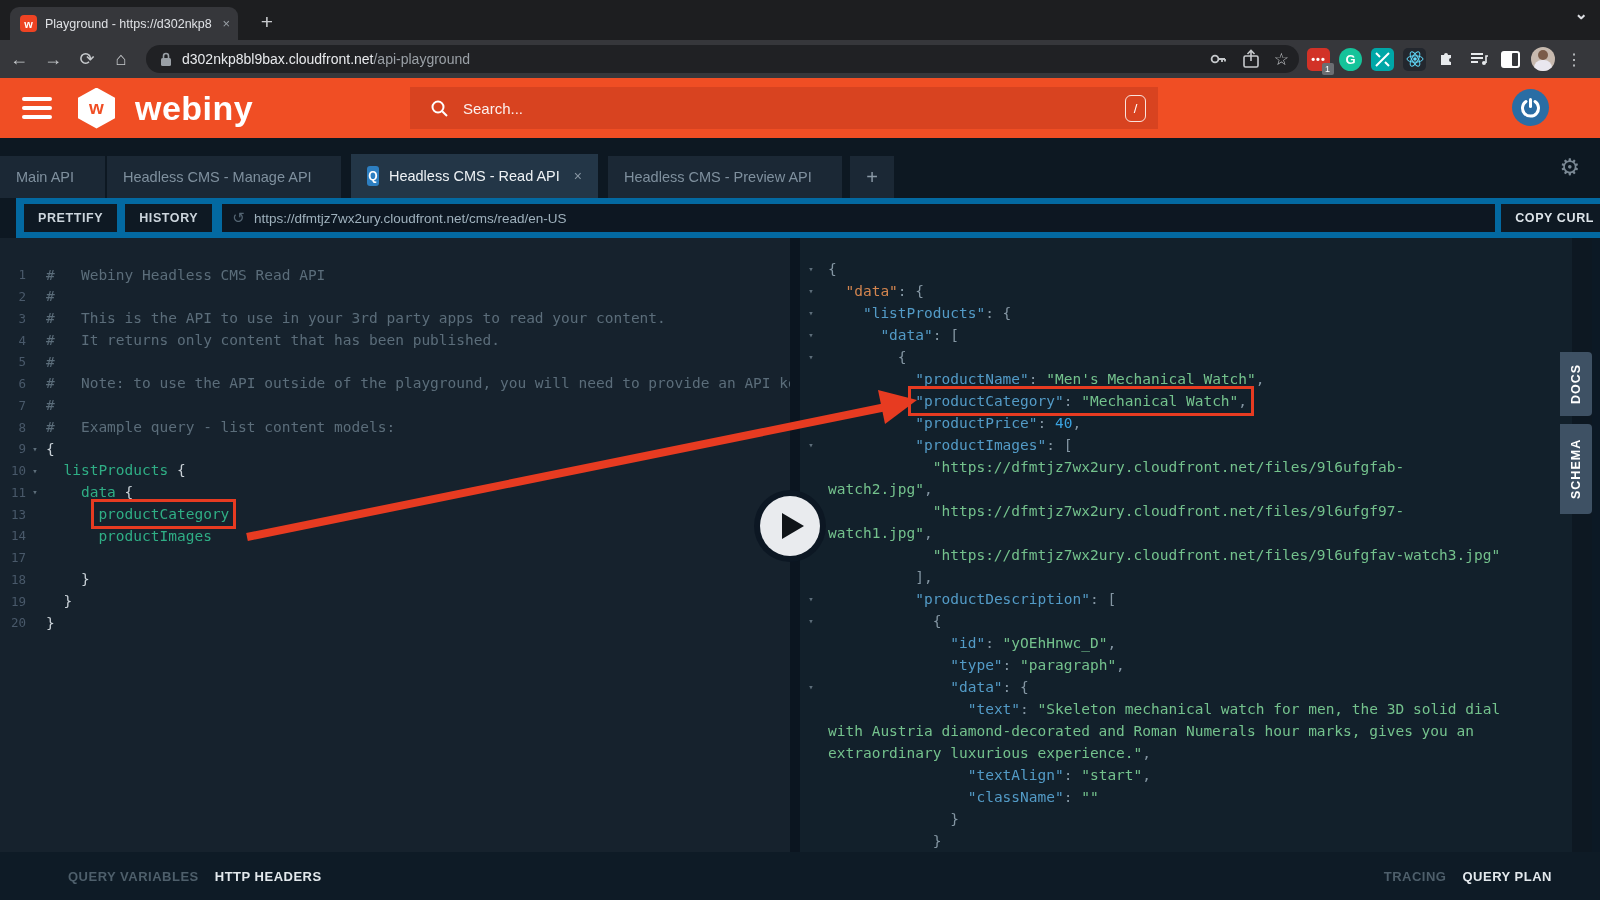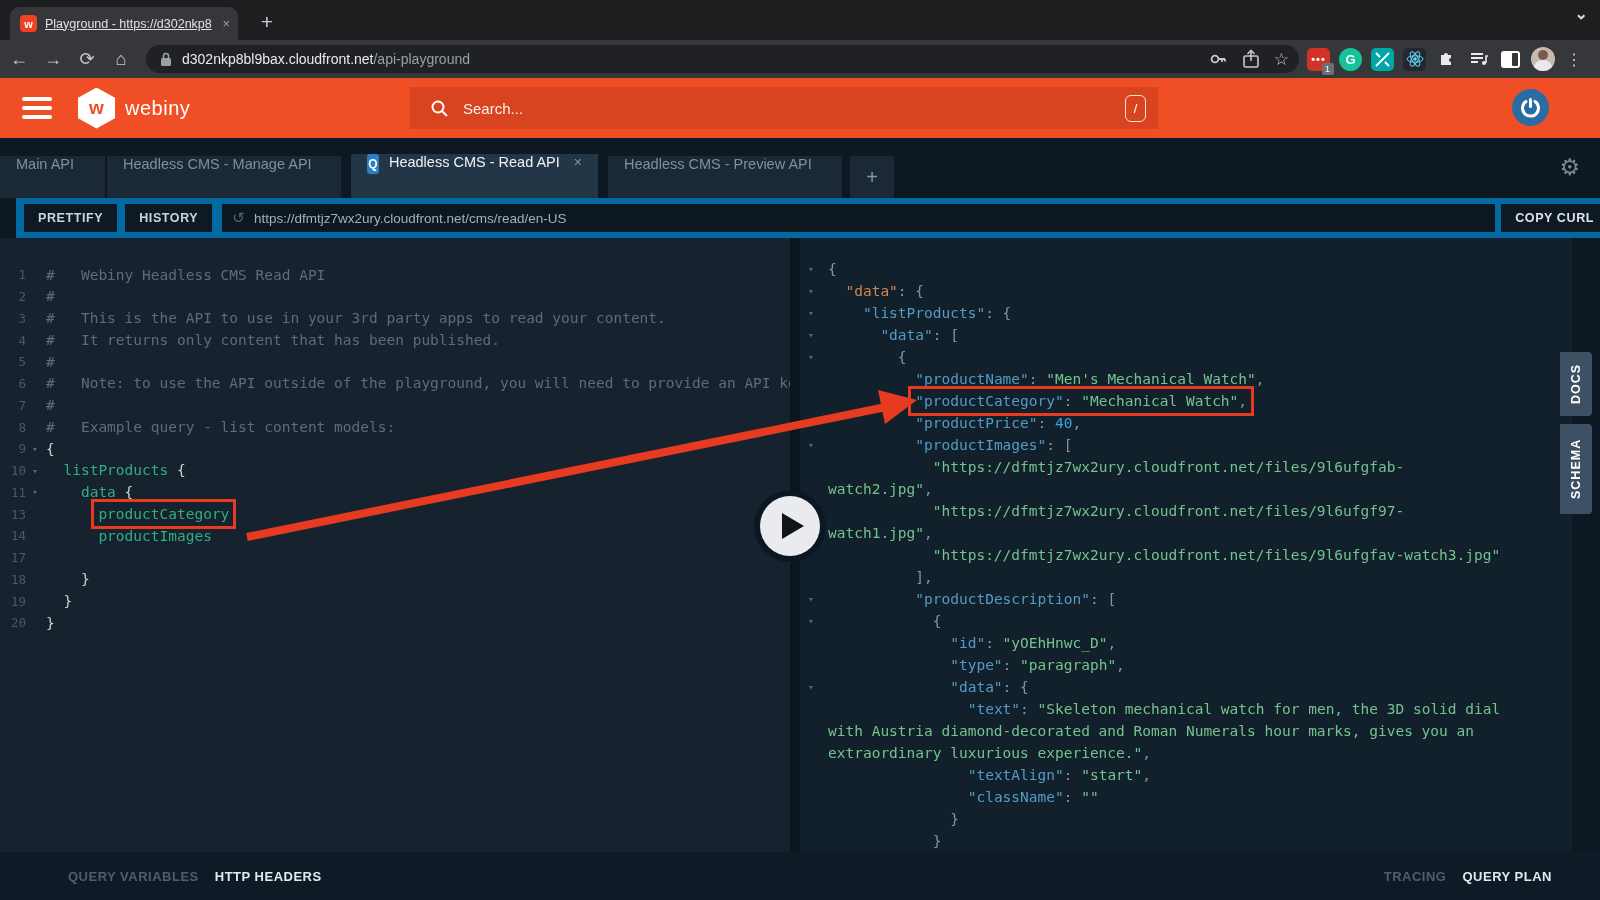--- a/index.html
+++ b/index.html
@@ -3,21 +3,21 @@
 <meta charset="utf-8">
 <style>
   * { margin:0; padding:0; box-sizing:border-box; }
   html,body { width:1600px; height:900px; background:#0d1822; font-family:"Liberation Sans", sans-serif; overflow:hidden; }
   .screen { position:relative; width:1600px; height:900px; overflow:hidden; }
 
   
   .tabstrip { position:absolute; left:0; top:0; width:1600px; height:40px; background:#1d1e20; }
   .btab { position:absolute; left:10px; top:7px; width:228px; height:33px; background:#36373b; border-radius:9px 9px 0 0; display:flex; align-items:center; padding:0 8px 0 10px; }
   .favicon { width:17px; height:17px; border-radius:4px; background:#ee4323; color:#fff; font-size:11px; font-weight:bold; display:flex; align-items:center; justify-content:center; flex:none; }
-  .btab-title { color:#dfe1e5; font-size:12.5px; margin-left:8px; white-space:nowrap; overflow:hidden; flex:1;text-decoration:underline; }
+  .btab-title { color:#dfe1e5; font-size:12.5px; margin-left:8px; white-space:nowrap; overflow:hidden; flex:1; }
   .btab-close { color:#9aa0a6; font-size:13px; margin-left:6px; flex:none; }
   .btab-new { position:absolute; left:252px; top:8px; width:30px; height:30px; color:#c8cacd; font-size:21px; text-align:center; line-height:28px; }
   .tabsearch { position:absolute; right:12px; top:4px; color:#dfe1e5; font-size:16px; font-weight:bold; }
 
   .toolbar { position:absolute; left:0; top:40px; width:1600px; height:38px; background:#36373b; display:flex; align-items:center; }
   .navbtn { width:30px; height:30px; margin-left:4px; text-align:center; line-height:30px; font-size:18px; color:#c6c9cc; flex:none; }
   .addressbar { height:28px; flex:1; margin:0 8px 0 10px; background:#202124; border-radius:14px; display:flex; align-items:center; padding:0 10px 0 14px; }
   .addr-host { color:#e8eaed; font-size:14px; }
   .addr-path { color:#9aa0a6; font-size:14px; }
   .abar-ico { margin-left:14px; flex:none; }
@@ -35,29 +35,29 @@
   .avatar { width:24px; height:24px; border-radius:50%; background:#c7b9ae; position:relative; overflow:hidden; flex:none; }
   .avatar::before { content:""; position:absolute; left:7px; top:3px; width:10px; height:10px; border-radius:50%; background:#7a5b48; }
   .avatar::after { content:""; position:absolute; left:3px; top:13px; width:18px; height:12px; border-radius:8px 8px 0 0; background:#e9e7ef; }
   .moredots { color:#c6c9cc; font-size:16px; margin:0 10px 0 2px; }
 
   
   .wheader { position:absolute; left:0; top:78px; width:1600px; height:60px; background:#f04e24; display:flex; align-items:center; }
   .hamb { width:30px; height:22px; margin-left:22px; display:flex; flex-direction:column; justify-content:space-between; flex:none; }
   .hamb span { display:block; height:4px; border-radius:2px; background:#fff; }
   .wlogo { width:37px; height:41px; margin-left:26px; background:#fff; clip-path:polygon(50% 0,100% 25%,100% 75%,50% 100%,0 75%,0 25%); display:flex; align-items:center; justify-content:center; color:#f04e24; font-weight:bold; font-size:19px; flex:none; }
-  .wword { color:#fff; font-size:20px; font-weight:normal; letter-spacing:0.5px; margin-left:10px; font-style:normal; }
+  .wword { color:#fff; font-size:34px; font-weight:bold; letter-spacing:0.5px; margin-left:20px; font-style:normal; }
   .searchbar { position:absolute; left:410px; top:9px; width:748px; height:42px; background:#d84320; display:flex; align-items:center; padding:0 12px 0 20px; }
   .search-ph { color:#ffffff; opacity:.92; font-size:15px; margin-left:14px; flex:1; }
   .slash { width:21px; height:27px; border:1.5px solid rgba(255,255,255,.85); border-radius:6px; color:#fff; font-size:13px; display:flex; align-items:center; justify-content:center; }
   .power { position:absolute; right:51px; top:11px; width:37px; height:37px; border-radius:50%; background:#2a6da4; display:flex; align-items:center; justify-content:center; }
 
   
   .apitabs { position:absolute; left:0; top:138px; width:1600px; height:60px; background:#0d1822; }
-  .atab { position:absolute; bottom:0; height:42px; background:#1b2835; color:#7f909e; font-size:14.5px; display:flex; padding:0 16px; white-space:nowrap; }
+  .atab { position:absolute; bottom:0; height:42px; background:#1b2835; color:#7f909e; font-size:14.5px; display:flex; align-items:center; padding:0 16px; white-space:nowrap; }
   .atab.active { background:#233647; color:#eef2f5; height:44px; }
   .qbadge { width:20px; height:20px; border-radius:3px; background:#2d7fc1; color:#fff; font-size:12px; font-weight:bold; display:flex; align-items:center; justify-content:center; margin-right:10px; }
   .atab-close { color:#8796a3; margin-left:14px; font-size:14px; }
   .plus-tab { position:absolute; bottom:0; height:42px; width:44px; background:#1b2835; color:#8a99a6; font-size:20px; display:flex; align-items:center; justify-content:center; }
   .gear { position:absolute; right:20px; top:16px; color:#7a8894; font-size:23px; }
 
   
   .endbar { position:absolute; left:16px; top:198px; width:1600px; height:40px; background:#0369a1; display:flex; align-items:center; }
   .tbtn { height:28px; margin-left:8px; padding:0 14px; background:#0e1923; color:#ccd5dc; font-size:12.5px; font-weight:bold; letter-spacing:.6px; display:flex; align-items:center; flex:none; }
   .urlbox { height:28px; flex:1; margin:0 6px 0 10px; background:#0d1722; display:flex; align-items:center; padding:0 10px; }

